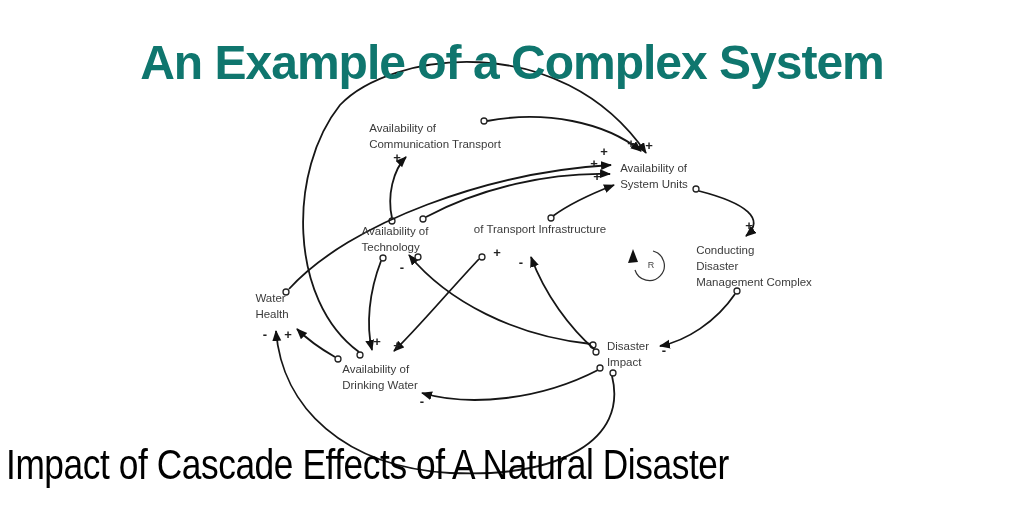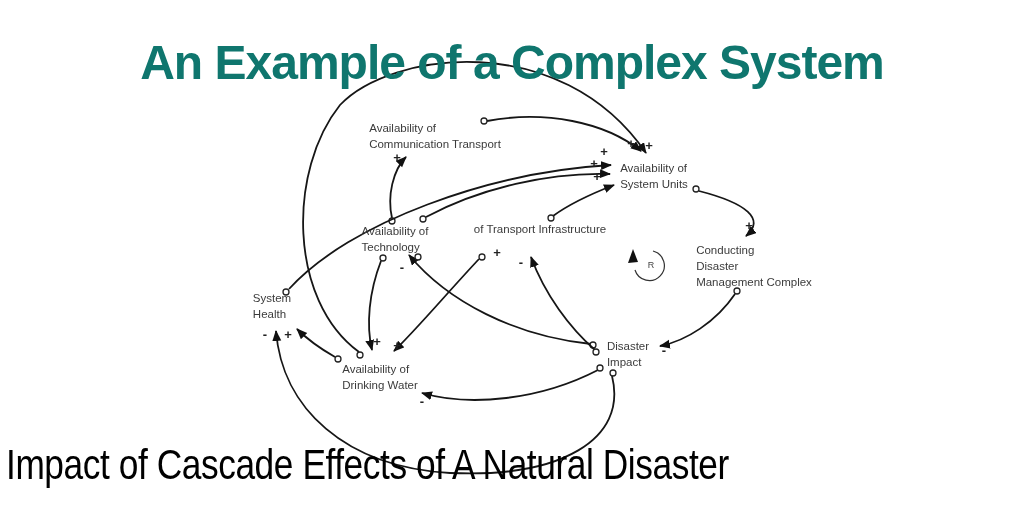--- a/index.html
+++ b/index.html
@@ -107,21 +107,21 @@
       </div>
       <div class="node" style="left: 540px; top: 221px;">
         <div>of Transport Infrastructure</div>
       </div>
       <div class="node" style="left: 754px; top: 242px;">
         <div>Conducting</div>
         <div>Disaster</div>
         <div>Management Complex</div>
       </div>
       <div class="node" style="left: 272px; top: 290px;">
-        <div>System</div>
+        <div>Water</div>
         <div>Health</div>
       </div>
       <div class="node" style="left: 380px; top: 361px;">
         <div>Availability of</div>
         <div>Drinking Water</div>
       </div>
       <div class="node" style="left: 628px; top: 338px;">
         <div>Disaster</div>
         <div>Impact</div>
       </div>

